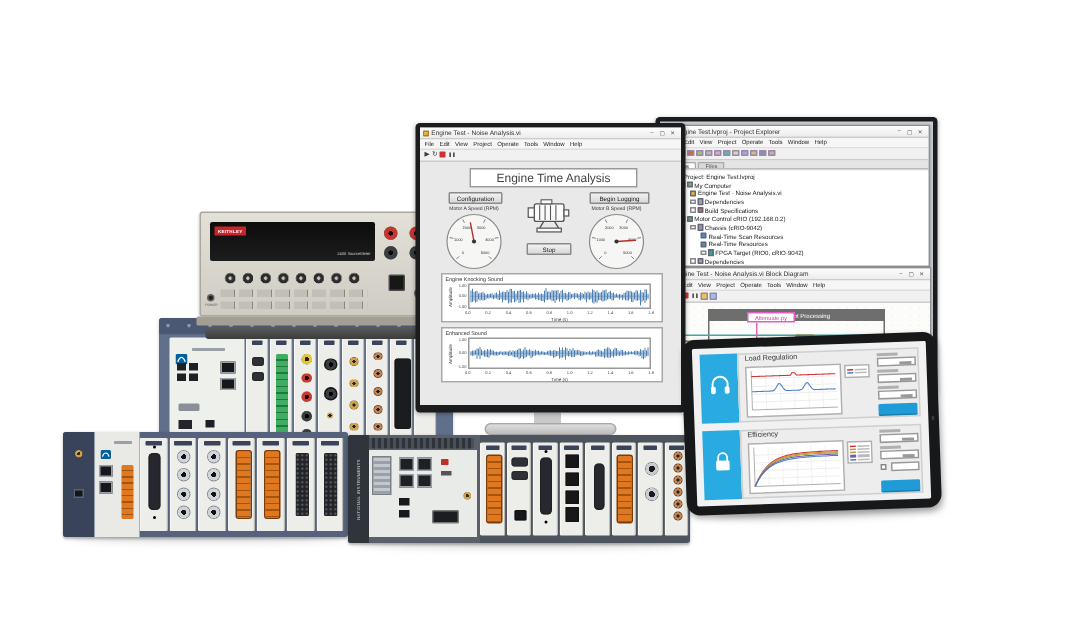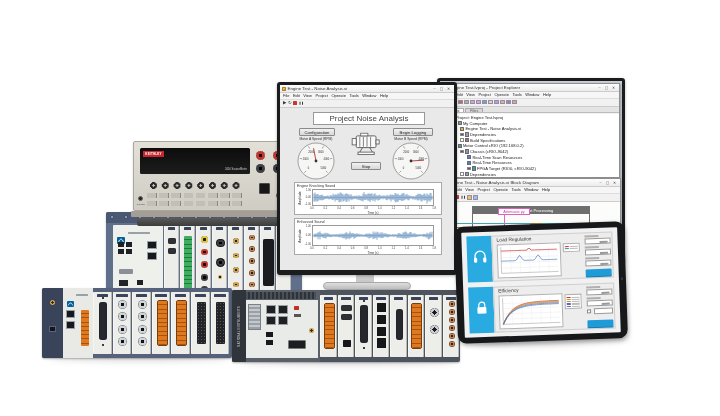--- a/index.html
+++ b/index.html
@@ -343,21 +343,21 @@
       </div>
     <div class="toolbar" style="height:8.5px">
       <span class="glyph">▶</span>
       <span class="glyph">↻</span>
       <span class="abort"></span>
       <span class="glyph" style="font-size:3px">❚❚</span>
     </div>
     <div class="panel" style="top:23px">
 
       <div class="d" style="left:33px;top:4px;width:112px;height:13px;background:#fff;border:.7px solid #999;display:flex;align-items:center;justify-content:center">
-        <span style="font-size:8px;color:#444">Project Noise Analysis</span>
+        <span style="font-size:8px;color:#444">Engine Time Analysis</span>
       </div>
 
       <div class="fpbtn" style="left:19px;top:20px;width:36px;height:8px">Configuration</div>
       <div class="fpbtn" style="left:113px;top:20px;width:40px;height:8px">Begin Logging</div>
 
       <div class="d" style="left:14px;top:29px;width:44px;font-size:3.4px;color:#333;text-align:center">Motor A Speed (RPM)</div>
       <div class="d" style="left:17px;top:34px;width:38px;height:38px"><svg width="38" height="38">
             <circle cx="19" cy="19" r="18" fill="#f6f6f4" stroke="#8a8a8a" stroke-width="0.8"></circle>
             <line x1="9.100505063388333" y1="28.899494936611664" x2="7.332738110421964" y2="30.667261889578032" stroke="#555" stroke-width="0.5"></line>
             <text x="11.57537879754125" y="27.42462120245875" font-size="2.6" text-anchor="middle" fill="#333">0</text>

